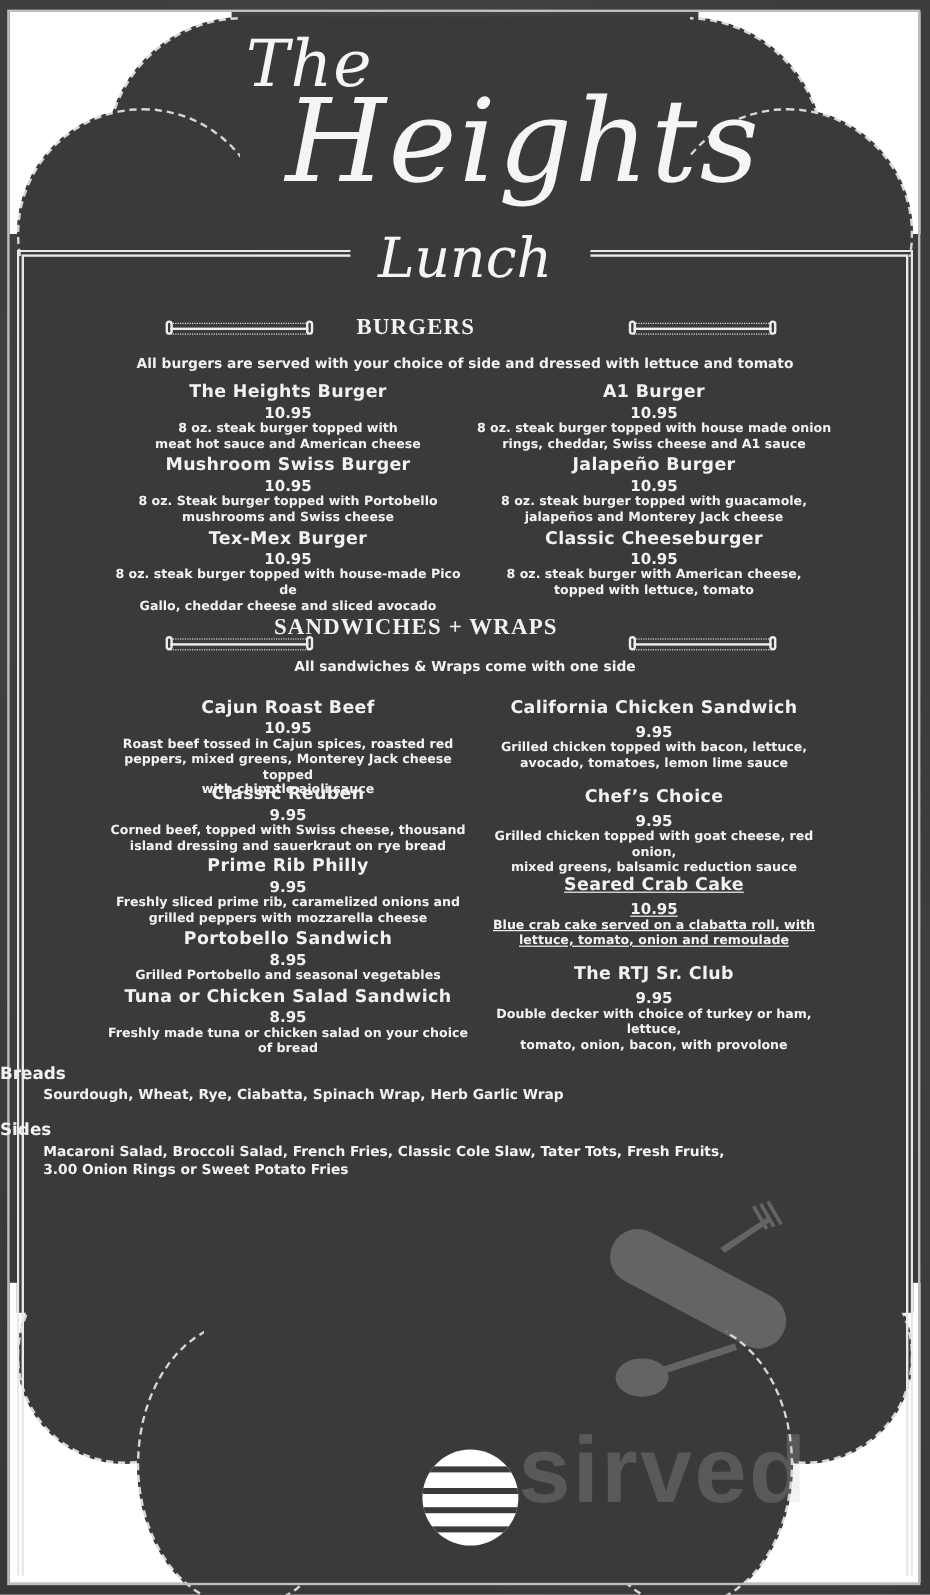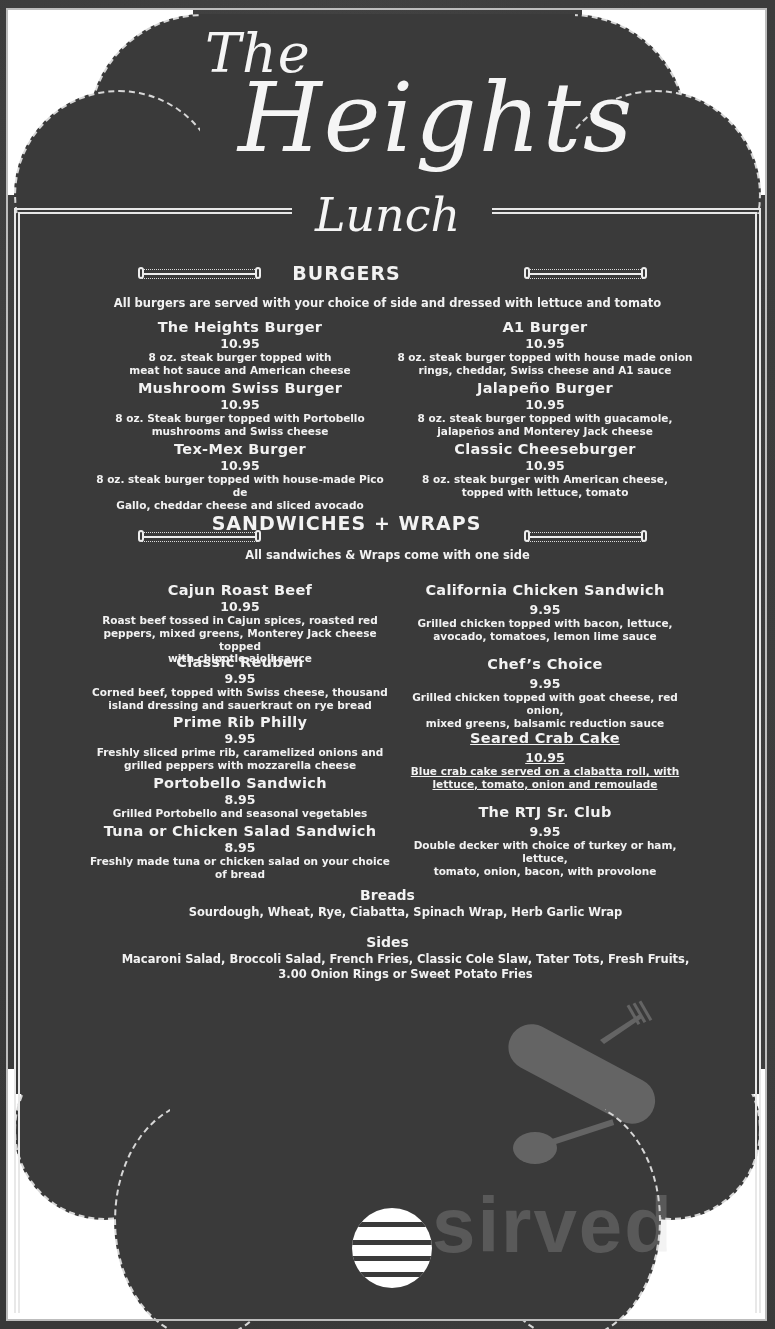--- a/index.html
+++ b/index.html
@@ -49,21 +49,21 @@
   .title-lunch {
     position: absolute; left: 0; width: 775px; top: 188px; text-align: center;
     font-family: "DejaVu Serif", serif; font-style: italic; font-size: 46px;
     color: #f5f5f5;
   }
   .lunch-bg {
     position: absolute; left: 292px; top: 198px; width: 200px; height: 40px; background: #3a3a3a;
   }
   .section-header {
     position: absolute; left: 0; width: 693px; text-align: center;
-    font-size: 19px; font-weight: bold; letter-spacing: 1px;
+    font-size: 19px; font-weight: bold; letter-spacing: 1px; font-family: Liberation Serif, serif;
   }
   .divider {
     position: absolute; width: 115px; height: 8px;
     border-top: 1px dotted #ddd; border-bottom: 1px dotted #ddd;
     background: linear-gradient(#eee, #eee) center/100% 2px no-repeat;
   }
   .divider::before, .divider::after {
     content: ""; position: absolute; top: -3px; width: 6px; height: 12px;
     border: 2px solid #eee; border-radius: 3px; box-sizing: border-box;
   }
@@ -73,21 +73,21 @@
     position: absolute; left: 0; width: 775px; text-align: center; font-size: 11.5px; font-weight: bold;
   }
   .item {
     position: absolute; text-align: center; line-height: 1.15;
   }
   .item .name { font-size: 14.5px; font-weight: bold; letter-spacing: 0.3px; }
   .item .price { font-size: 12.5px; font-weight: bold; margin-top: 1px; }
   .item .desc { font-size: 10.5px; font-weight: bold; line-height: 1.22; }
   .col-l { left: 90px; width: 300px; }
   .col-r { left: 395px; width: 300px; }
-  .extra { position: absolute; left: 0; width: 775px; text-align: center; line-height: 1.35; }
+  .extra { position: absolute; left: 0; width: 775px; text-align: left; line-height: 1.35; }
   .extra .h { font-size: 14px; font-weight: bold; }
   .extra .t { font-size: 11.5px; font-weight: bold; margin-left: 36px; }
   .watermark-knife {
     position: absolute; left: 490px; top: 1000px; width: 180px; height: 170px; opacity: 0.28;
   }
   .logo {
     position: absolute; left: 352px; top: 1208px; width: 80px; height: 80px; border-radius: 50%;
     background: #ffffff; overflow: hidden;
   }
   .logo .band { position: absolute; left: 0; width: 80px; height: 5px; background: #3a3a3a; }

